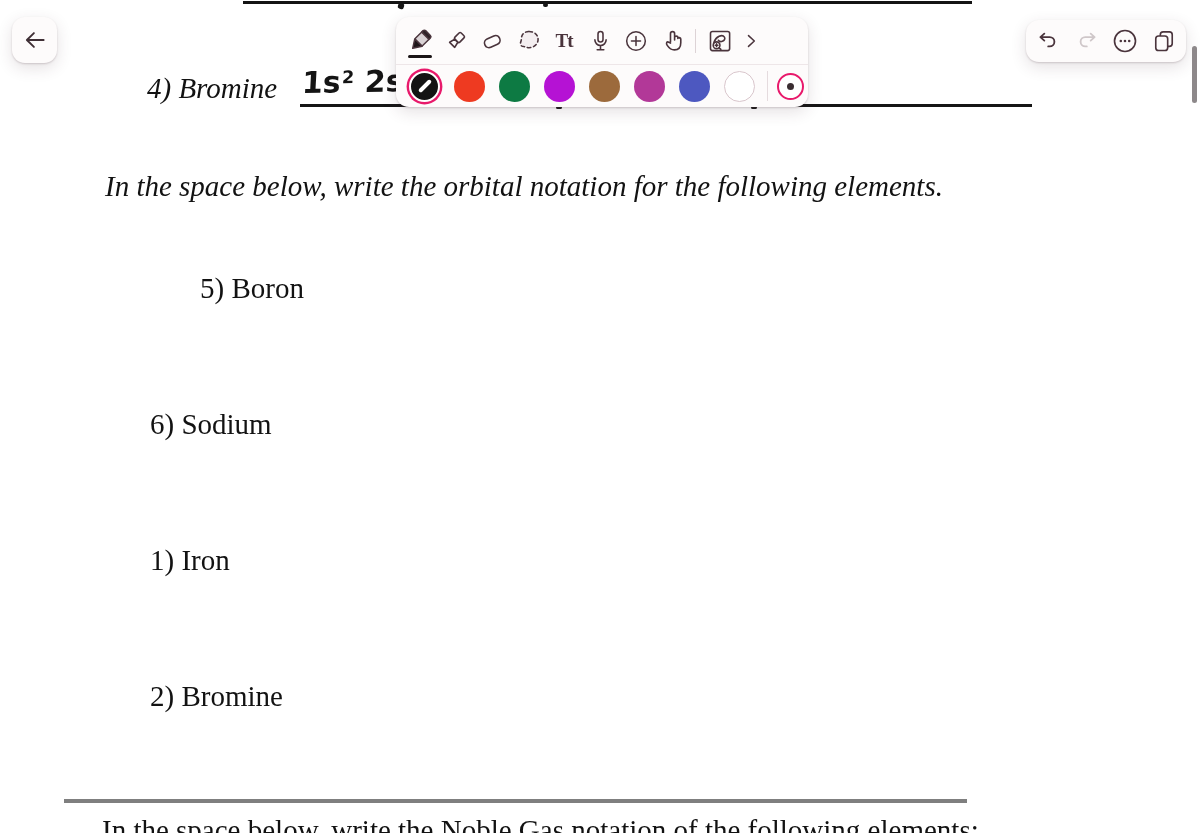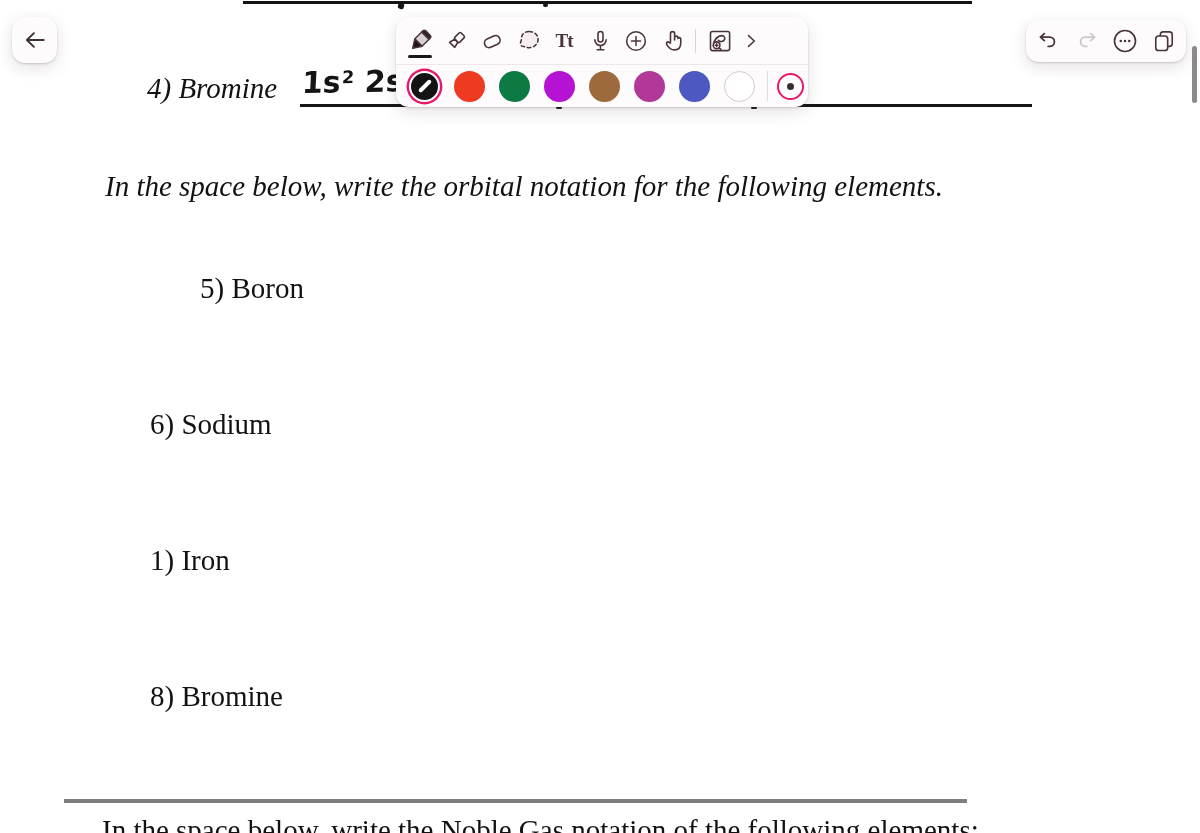--- a/index.html
+++ b/index.html
@@ -65,21 +65,21 @@
 <div class="abs serif q4">4) Bromine</div>
 <div class="abs hand"><span>1s</span><sup>2</sup><span class="gap"></span><span>2s</span><sup>2</sup></div>
 <div class="abs answer-line"></div>
 <div class="abs peek1"></div>
 <div class="abs peek2"></div>
 
 <div class="abs serif instruction">In the space below, write the orbital notation for the following elements.</div>
 <div class="abs serif item5">5) Boron</div>
 <div class="abs serif item6">6) Sodium</div>
 <div class="abs serif item7">1) Iron</div>
-<div class="abs serif item8">8) Bromine</div>
+<div class="abs serif item8">2) Bromine</div>
 
 <div class="abs bottom-rule"></div>
 <div class="abs serif footer-text">In the space below, write the Noble Gas notation of the following elements:</div>
 
 <div class="abs panel back-btn">
   <span>
     <svg width="26" height="26" viewBox="0 0 24 24" fill="none" stroke="#3f2f35" stroke-width="1.7" stroke-linecap="round" stroke-linejoin="round">
       <path d="M20 12 H4.8 M11 5.6 L4.5 12 l6.5 6.4"></path>
     </svg>
   </span>

